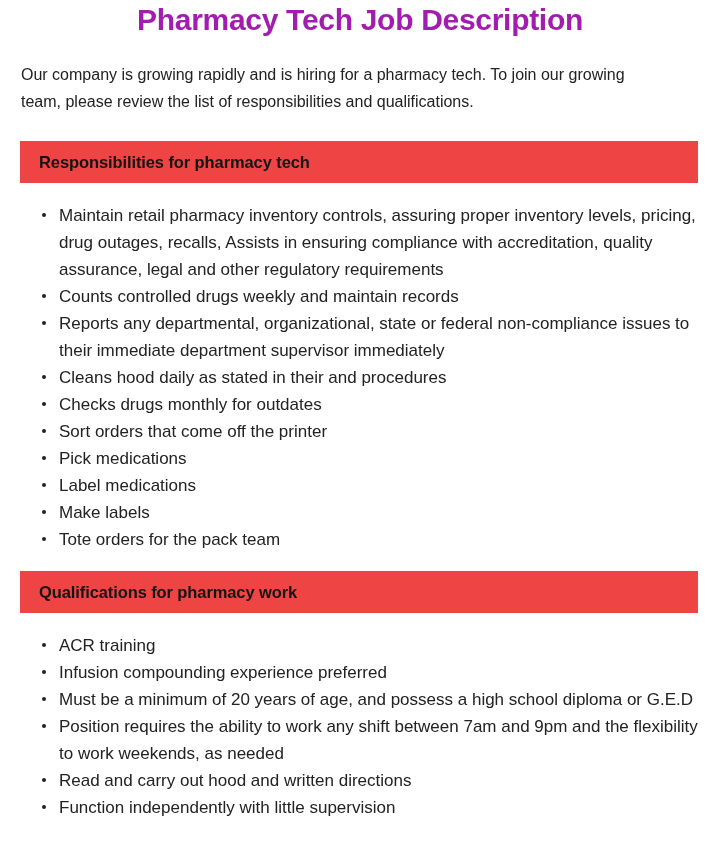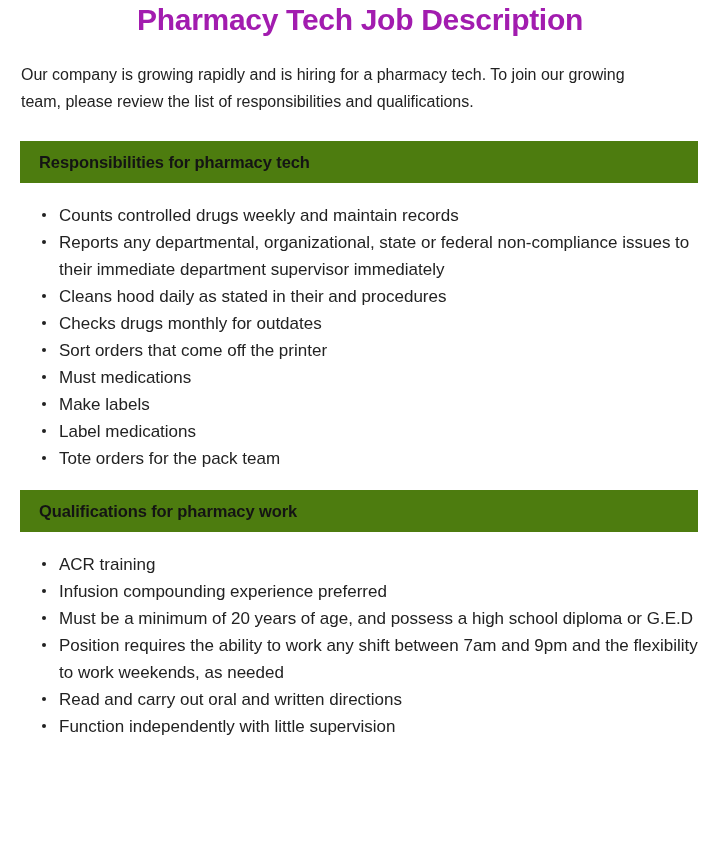--- a/index.html
+++ b/index.html
@@ -40,21 +40,21 @@
     margin: 0 21px 0 21px;
     padding-top: 23px;
     font-size: 16px;
     line-height: 27px;
     color: #222222;
     max-width: 640px;
   }
 
   
   .section-band {
-    background: #4d7c0f;
+    background: #ef4444;
     margin: 0 22px 0 20px;
     height: 42px;
     display: flex;
     align-items: center;
     padding-left: 19px;
   }
 
   .section-band-title {
     font-size: 16.5px;
     font-weight: bold;
@@ -105,41 +105,42 @@
 
   <div class="band-spacer-responsibilities"></div>
 
   <div class="section-band">
     <span class="section-band-title">Responsibilities for pharmacy tech</span>
   </div>
 
   <div class="list-top-pad"></div>
 
   <ul class="bullet-list" id="list-responsibilities">
+      <li>Maintain retail pharmacy inventory controls, assuring proper inventory levels, pricing, drug outages, recalls, Assists in ensuring compliance with accreditation, quality assurance, legal and other regulatory requirements</li>
       <li>Counts controlled drugs weekly and maintain records</li>
       <li>Reports any departmental, organizational, state or federal non-compliance issues to their immediate department supervisor immediately</li>
       <li>Cleans hood daily as stated in their and procedures</li>
       <li>Checks drugs monthly for outdates</li>
       <li>Sort orders that come off the printer</li>
-      <li>Must medications</li>
+      <li>Pick medications</li>
+      <li>Label medications</li>
       <li>Make labels</li>
-      <li>Label medications</li>
       <li>Tote orders for the pack team</li>
     </ul>
 
   <div class="list-gap-after-responsibilities"></div>
 
   <div class="section-band">
     <span class="section-band-title">Qualifications for pharmacy work</span>
   </div>
 
   <div class="list-top-pad"></div>
 
   <ul class="bullet-list" id="list-qualifications">
       <li>ACR training</li>
       <li>Infusion compounding experience preferred</li>
       <li>Must be a minimum of 20 years of age, and possess a high school diploma or G.E.D</li>
       <li>Position requires the ability to work any shift between 7am and 9pm and the flexibility to work weekends, as needed</li>
-      <li>Read and carry out oral and written directions</li>
+      <li>Read and carry out hood and written directions</li>
       <li>Function independently with little supervision</li>
     </ul>
 
 </div>
 
 </body></html>

